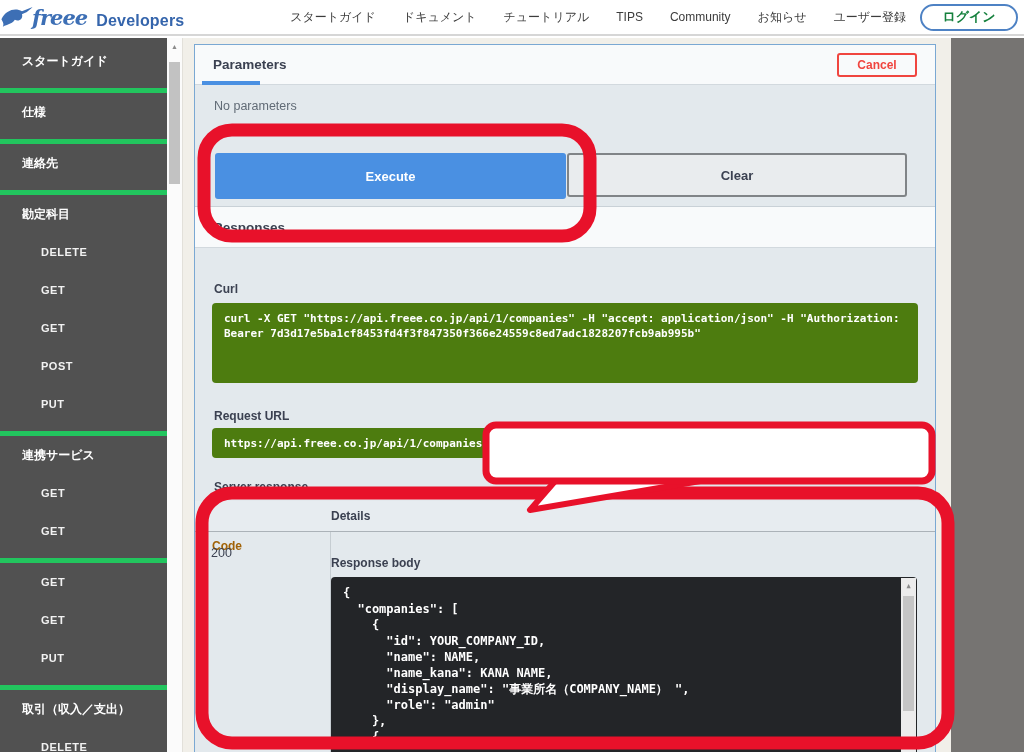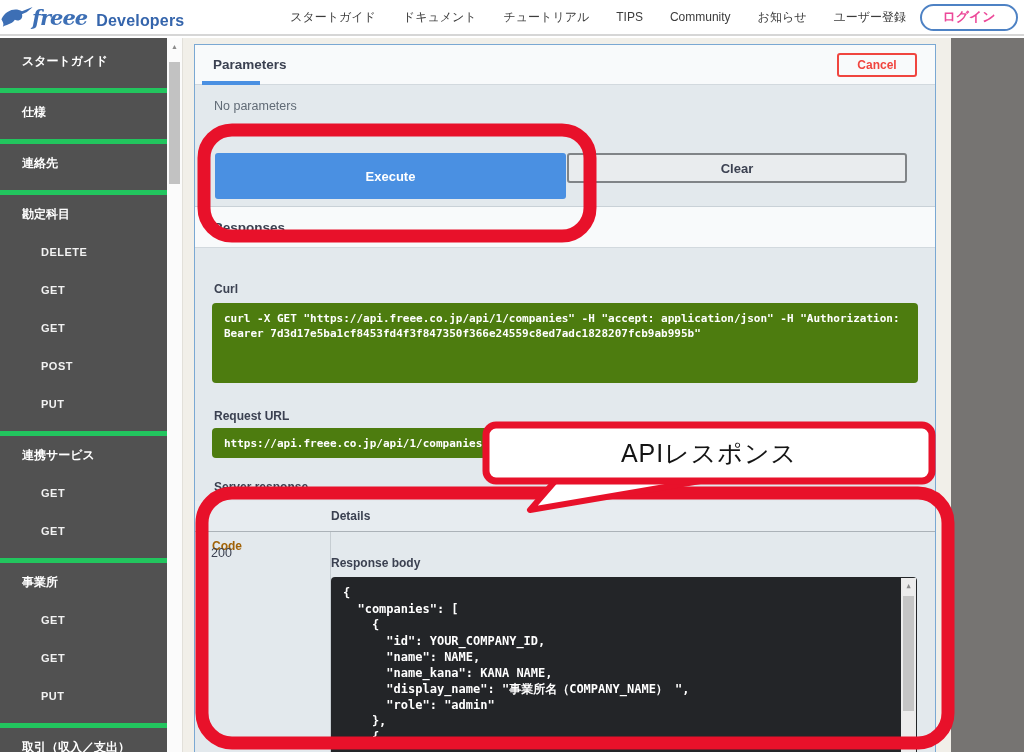--- a/index.html
+++ b/index.html
@@ -10,21 +10,21 @@
   .topbar { position:absolute; left:0; top:0; width:1024px; height:36px; background:#fff;
             border-bottom:2px solid #d6d6d6; display:flex; align-items:center; z-index:20; }
   .logo { display:flex; align-items:flex-end; }
   .logo-bird { width:34px; height:26px; }
   .logo-script { font-family:"DejaVu Serif", serif; font-style:italic; font-weight:bold;
                  color:#3d6fb5; font-size:21px; letter-spacing:-1px; margin-left:-2px; }
   .logo-dev { color:#3565ac; font-weight:bold; font-size:16px; margin-left:9px; letter-spacing:.2px; }
   .topnav { margin-left:auto; display:flex; align-items:center; gap:27px; padding-right:14px; }
   .topnav .navlink { font-size:12px; color:#3c3c3c; cursor:pointer; white-space:nowrap; }
   .login-btn { width:98px; height:27px; border:2px solid #4e82c4; border-radius:14px; background:#fff;
-               color:#ec4899; font-weight:bold; font-size:13px; display:flex; align-items:center;
+               color:#15803d; font-weight:bold; font-size:13px; display:flex; align-items:center;
                justify-content:center; cursor:pointer; }
 
   
   .page { position:absolute; left:0; top:38px; width:1024px; height:714px; background:#f1efe9; }
 
   
   .sidebar { position:absolute; left:0; top:0; width:167px; height:714px; background:#515151;
              padding-top:4px; overflow:hidden; }
   .side-section { border-bottom:0; }
   .side-section + .side-section { border-top:5px solid #22c55e; }
@@ -54,21 +54,21 @@
   .cancel-btn { margin-left:auto; width:80px; height:24px; border:2px solid #f0453f; border-radius:3px;
                 color:#f0453f; font-weight:bold; font-size:12px; background:transparent;
                 display:flex; align-items:center; justify-content:center; cursor:pointer; }
 
   .body1 { height:121px; background:#e3e9ed; }
   .no-params { padding:14px 0 0 19px; font-size:12.5px; color:#616b76; }
   .exec-row { display:flex; margin-top:40px; padding:0 28px 0 20px; gap:1px; }
   .execute-btn { width:351px; height:46px; background:#4a90e2; border:none; border-radius:3px;
                  color:#fff; font-weight:bold; font-size:13px; display:flex; align-items:center;
                  justify-content:center; cursor:pointer; }
-  .clear-btn { flex:1; height:30px; background:#e9ecee; border:2px solid #808487; border-radius:3px;
+  .clear-btn { flex:1; height:44px; background:#e9ecee; border:2px solid #808487; border-radius:3px;
                color:#3b4151; font-weight:bold; font-size:13px; display:flex; align-items:center;
                justify-content:center; cursor:pointer; }
 
   .responses-row { height:42px; border-top:1px solid #c9d1d7; }
 
   .body2 { background:#e3e9ed; padding-top:34px; }
   .blk-label { margin-left:19px; font-size:12px; font-weight:bold; color:#3b4151; height:15px; }
   .code-dark { margin:6px 17px 0 17px; background:#4d7c0f; border-radius:4px; padding:8px 12px;
                font-family:"DejaVu Sans Mono", monospace; font-weight:bold; font-size:11px;
                color:#fff; line-height:15px; word-break:break-all; }
@@ -176,21 +176,20 @@
         <div class="side-section">
           <div class="side-label">連携サービス</div>
           <div class="side-methods">
 
           <div class="side-method">GET</div>
             <div class="side-method">GET</div>
           </div>
         </div>
 
         <div class="side-section">
-          <div class="side-label">事業所</div>
           <div class="side-methods">
 
           <div class="side-method">GET</div>
             <div class="side-method">GET</div>
             <div class="side-method">PUT</div>
           </div>
         </div>
 
         <div class="side-section">
           <div class="side-label">取引（収入／支出）</div>
@@ -272,15 +271,14 @@
     <div class="right-gap"></div>
     <div class="right-gray"></div>
   </div>
 
   <svg class="annotation-svg" viewBox="0 0 1024 752">
     <rect x="204" y="130" width="386" height="106" rx="28" fill="none" stroke-width="13" stroke="#e8112a"></rect>
     <rect x="202" y="493" width="746" height="250" rx="30" fill="none" stroke-width="13" stroke="#e8112a"></rect>
     <polygon points="563,472 530,510 718,478" fill="#ffffff" stroke-width="6" stroke-linejoin="round" stroke="#e8112a"></polygon>
     <rect x="486" y="425" width="446" height="56" rx="10" fill="#ffffff" stroke-width="7" stroke="#e8112a"></rect>
   </svg>
-  <div class="callout-text">APIレスポンス</div>
 
 </div>
 
 </body></html>

